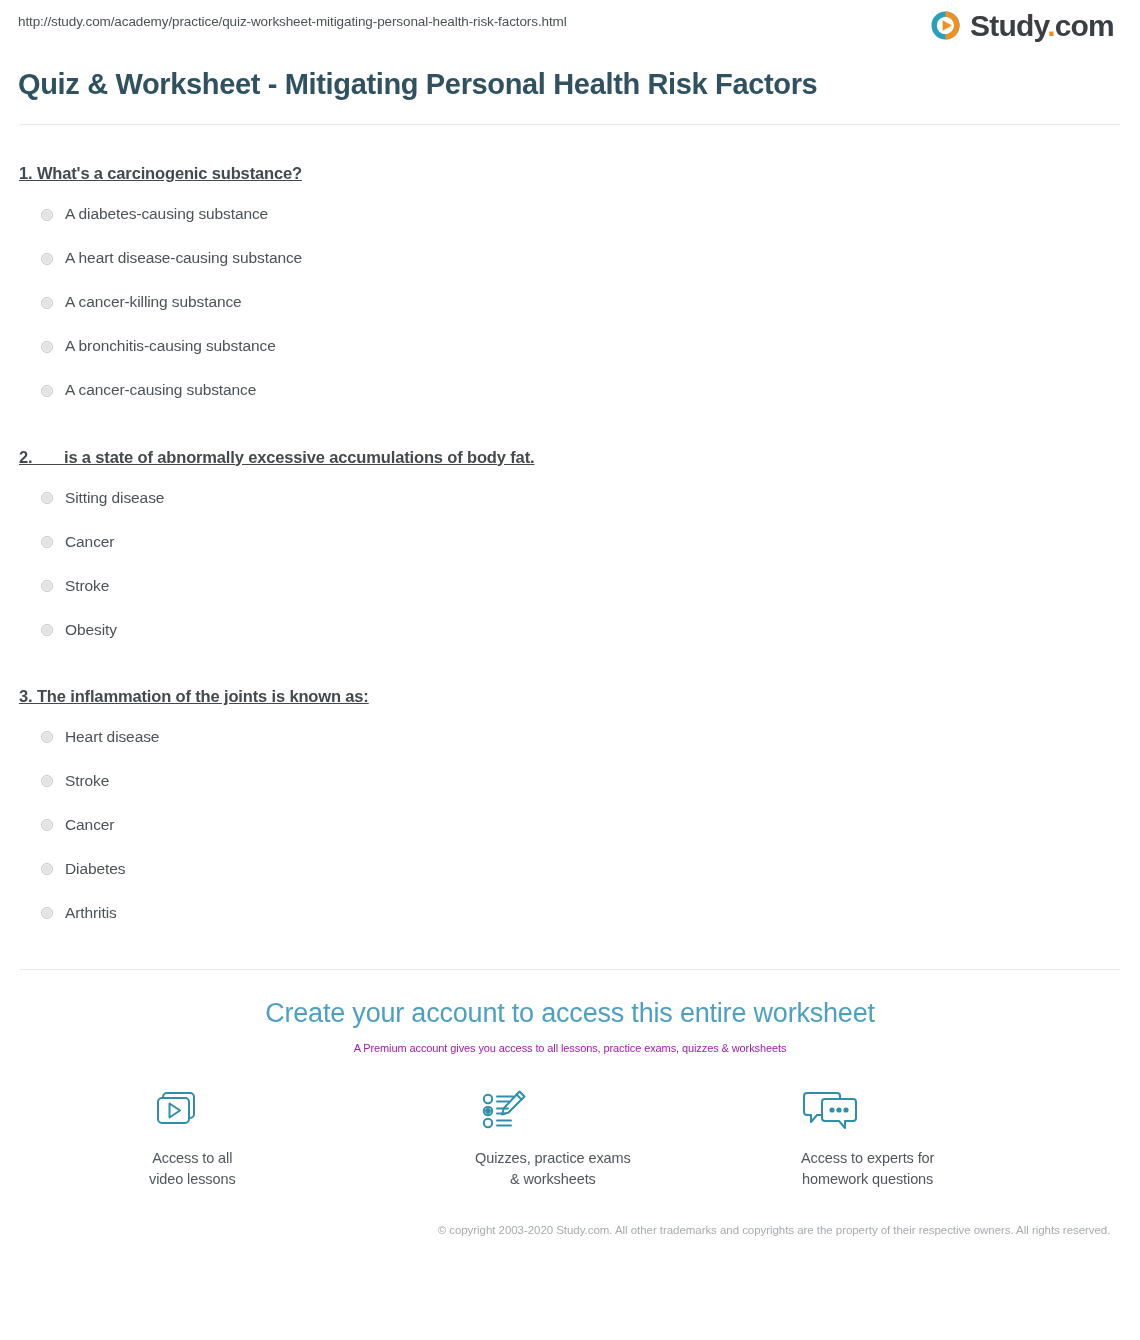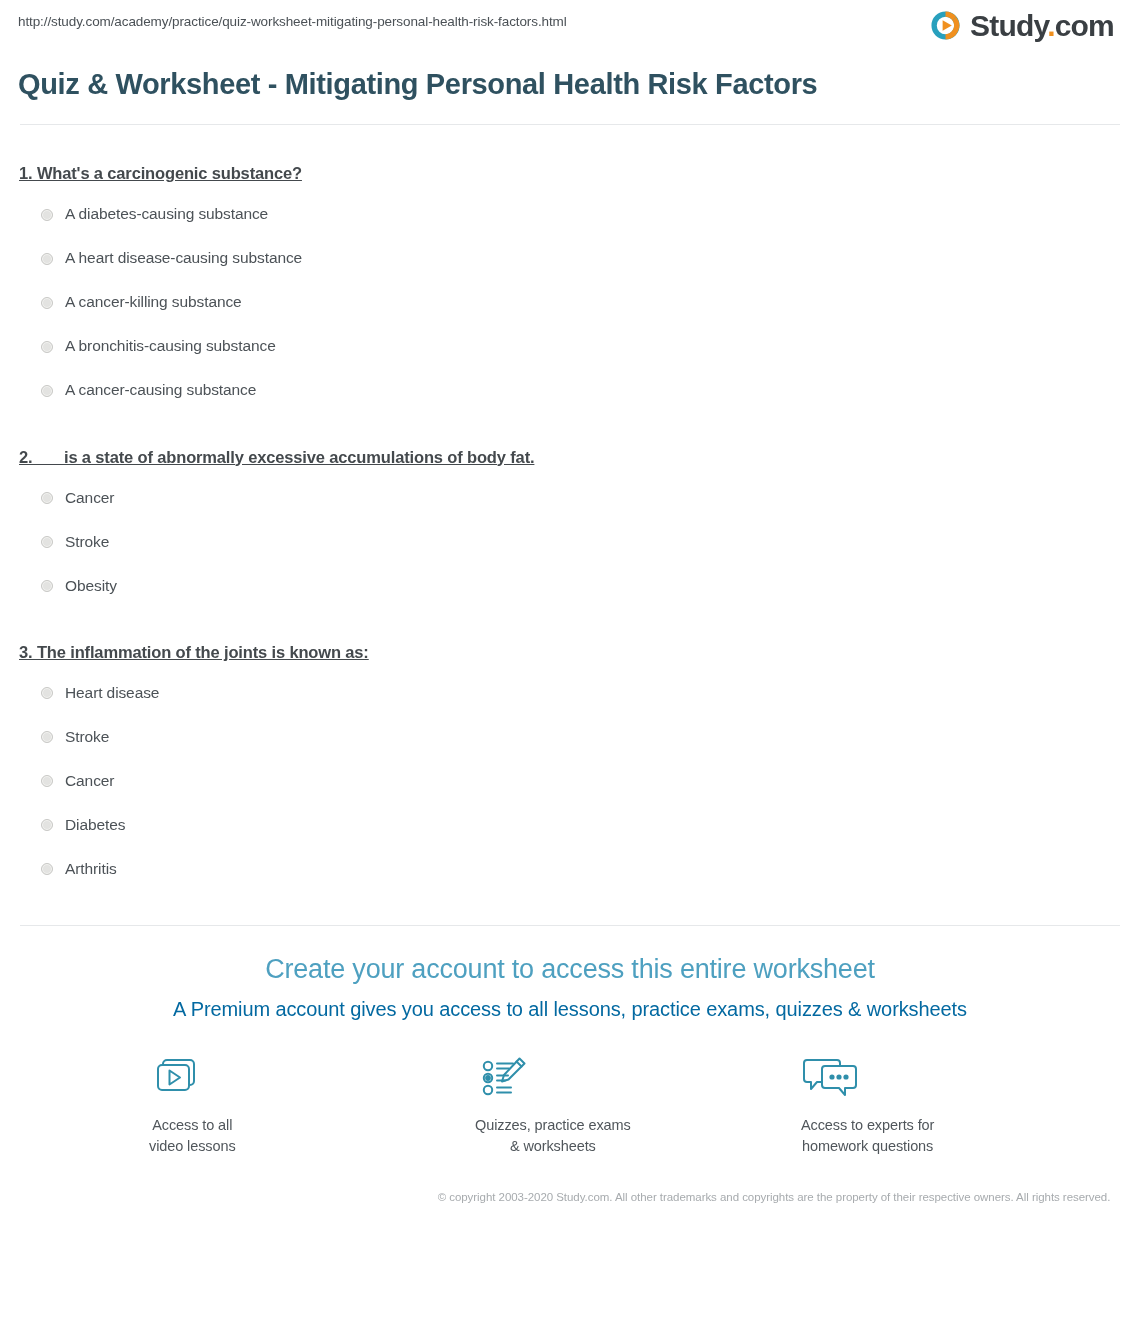--- a/index.html
+++ b/index.html
@@ -126,22 +126,22 @@
     padding-top: 27px;
   }
   .cta-heading {
     font-size: 27px;
     color: #4ea0c0;
     font-weight: 400;
     letter-spacing: -0.2px;
     line-height: 1.25;
   }
   .cta-sub {
-    font-size: 20px;
-    color: #0369a1;
+    font-size: 11px;
+    color: #a21caf;
     padding-top: 11px;
     letter-spacing: -0.1px;
   }
 
   .features {
     display: flex;
     justify-content: center;
     gap: 136px;
     padding-top: 31px;
   }
@@ -228,20 +228,24 @@
         <label class="option-row">
           <span class="radio"></span>
           <span class="option-label">A cancer-causing substance</span>
         </label>
       </div>
     </div>
 
     <div class="question-block">
       <div class="question-text">2. ___is a state of abnormally excessive accumulations of body fat.</div>
       <div class="options">
+        <label class="option-row">
+          <span class="radio"></span>
+          <span class="option-label">Sitting disease</span>
+        </label>
         <label class="option-row">
           <span class="radio"></span>
           <span class="option-label">Cancer</span>
         </label>
         <label class="option-row">
           <span class="radio"></span>
           <span class="option-label">Stroke</span>
         </label>
         <label class="option-row">
           <span class="radio"></span>

